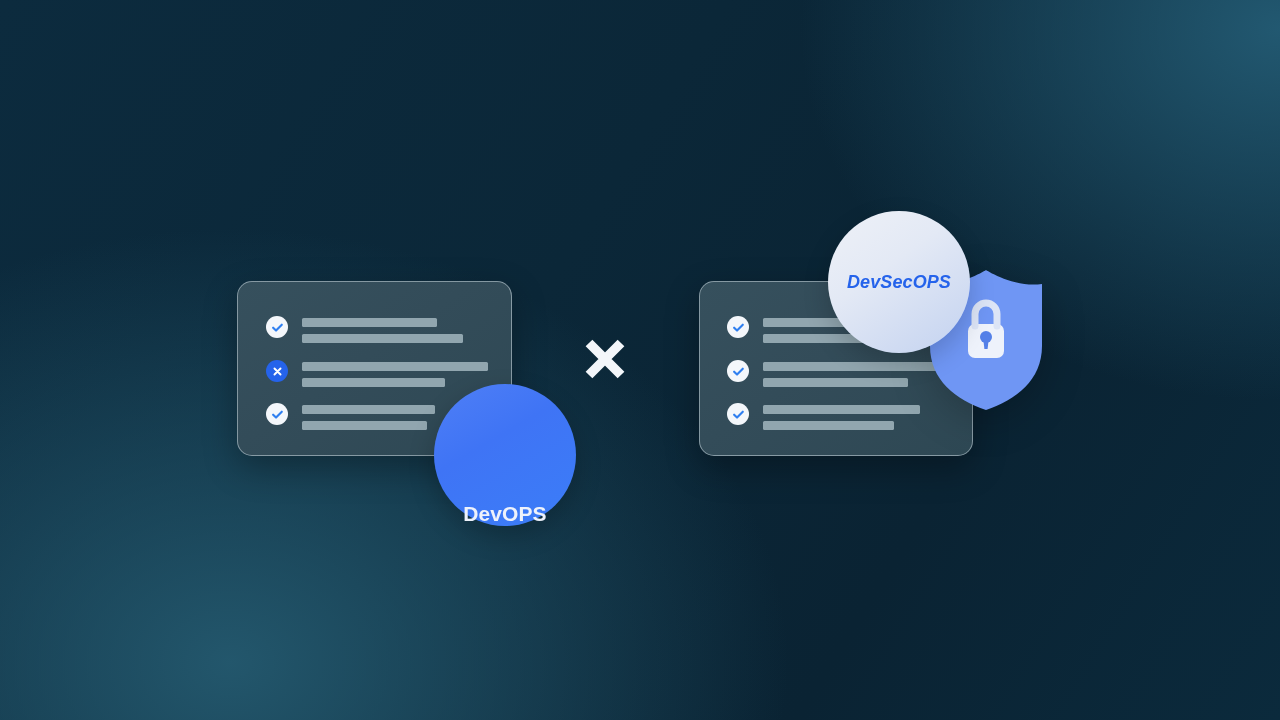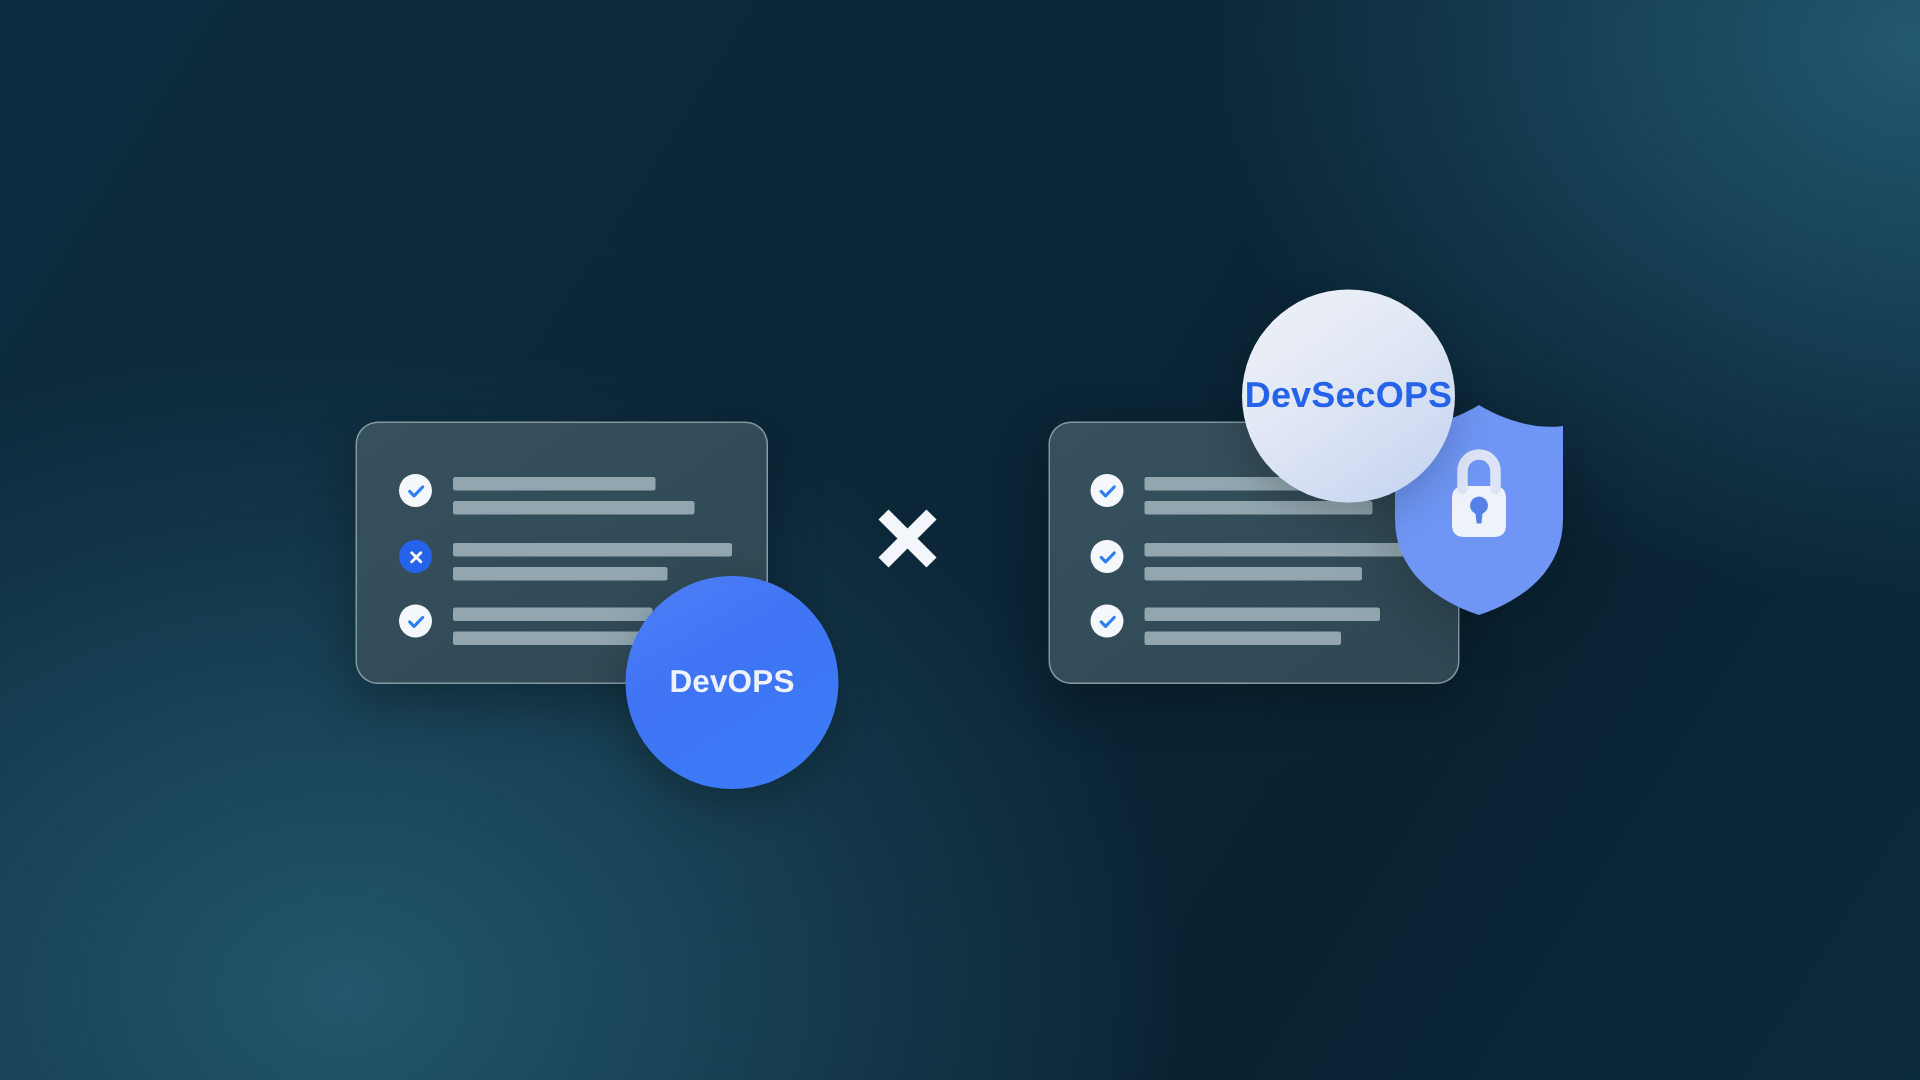--- a/index.html
+++ b/index.html
@@ -71,34 +71,36 @@
 
   
   .badge {
     position:absolute;
     border-radius:50%;
     display:flex; align-items:center; justify-content:center;
     font-weight:bold;
     letter-spacing:0.1px;
   }
   #badge-devops {
-    left:417px; top:384px;
+    left:434px; top:384px;
     width:142px; height:142px;
     background:linear-gradient(150deg, #4f7ff6 0%, #3f74f5 40%, #3b7df8 100%);
     color:#eef2fb;
     font-size:21px;
     box-shadow:0 10px 26px rgba(0,0,0,0.22);
+    align-items:flex-end;
   }
   #badge-devsecops {
-    left:828px; top:193px;
+    left:828px; top:211px;
     width:142px; height:142px;
     background:linear-gradient(145deg, #eef1f7 0%, #e3e9f5 40%, #c3d2f0 100%);
     color:#2563eb;
-    font-size:24px;
+    font-size:18px;
     box-shadow:0 10px 26px rgba(0,0,0,0.18);
+    font-style:italic;
   }
 
   
   #shield {
     position:absolute;
     left:928px; top:268px;
     width:116px; height:144px;
     filter:drop-shadow(0 10px 20px rgba(0,0,0,0.22));
   }
   #shield svg { display:block; }

